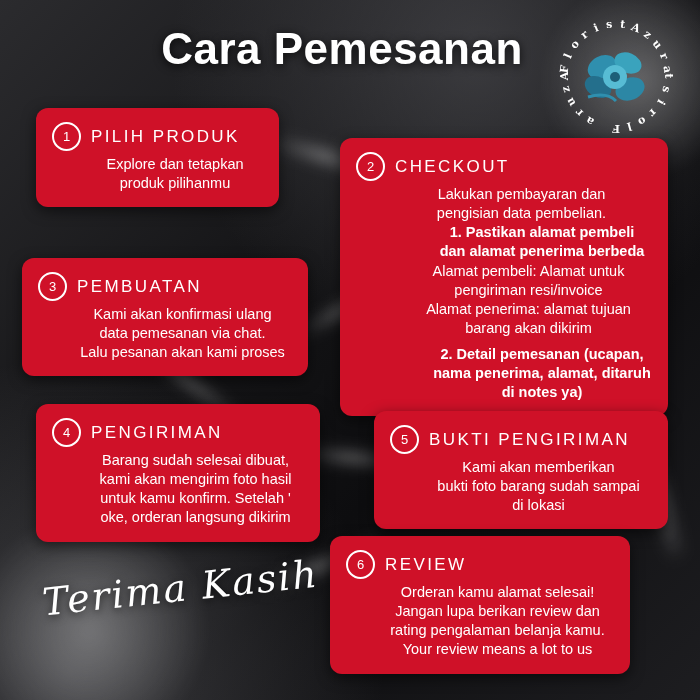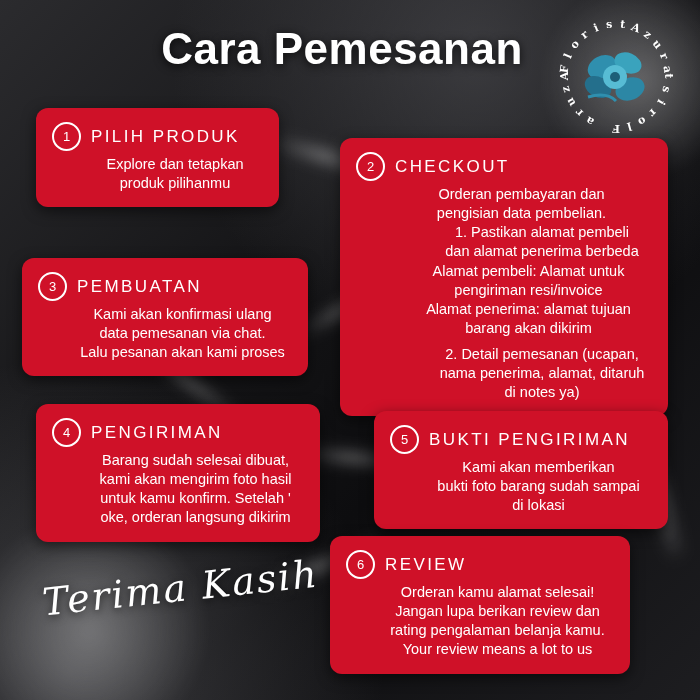--- a/index.html
+++ b/index.html
@@ -111,21 +111,21 @@
     font-size: 17px;
     font-weight: normal;
     letter-spacing: 2.4px;
   }
   .card-body {
     font-size: 14.5px;
     line-height: 1.32;
     padding-left: 35px;
   }
   .card-body p { margin: 0; text-align: center; }
-  .card-body p.b { font-weight: normal; margin-left: 41px; }
+  .card-body p.b { font-weight: bold; margin-left: 41px; }
   .card-body p.indent { padding-left: 14px; }
   .card-body p.gap { margin-top: 7px; }
 
   
   #card1 { left: 36px;  top: 108px;  width: 243px; }
   #card2 { left: 340px; top: 138px;  width: 328px; }
   #card3 { left: 22px;  top: 258px;  width: 286px; }
   #card4 { left: 36px;  top: 404px;  width: 284px; }
   #card5 { left: 374px; top: 411px;  width: 294px; }
   #card6 { left: 330px; top: 536px;  width: 300px; }
@@ -209,21 +209,21 @@
         <p>produk pilihanmu</p>
       </div>
   </div>
 
   <div class="card" id="card2">
     <div class="card-head">
       <div class="badge">2</div>
       <div class="card-title">CHECKOUT</div>
     </div>
     <div class="card-body">
-        <p>Orderan pembayaran dan</p>
+        <p>Lakukan pembayaran dan</p>
         <p>pengisian data pembelian.</p>
         <p class="b">1. Pastikan alamat pembeli</p>
         <p class="b">dan alamat penerima berbeda</p>
         <p class="indent">Alamat pembeli: Alamat untuk</p>
         <p class="indent">pengiriman resi/invoice</p>
         <p class="indent">Alamat penerima: alamat tujuan</p>
         <p class="indent">barang akan dikirim</p>
         <p class="b gap">2. Detail pemesanan (ucapan,</p>
         <p class="b">nama penerima, alamat, ditaruh</p>
         <p class="b">di notes ya)</p>

